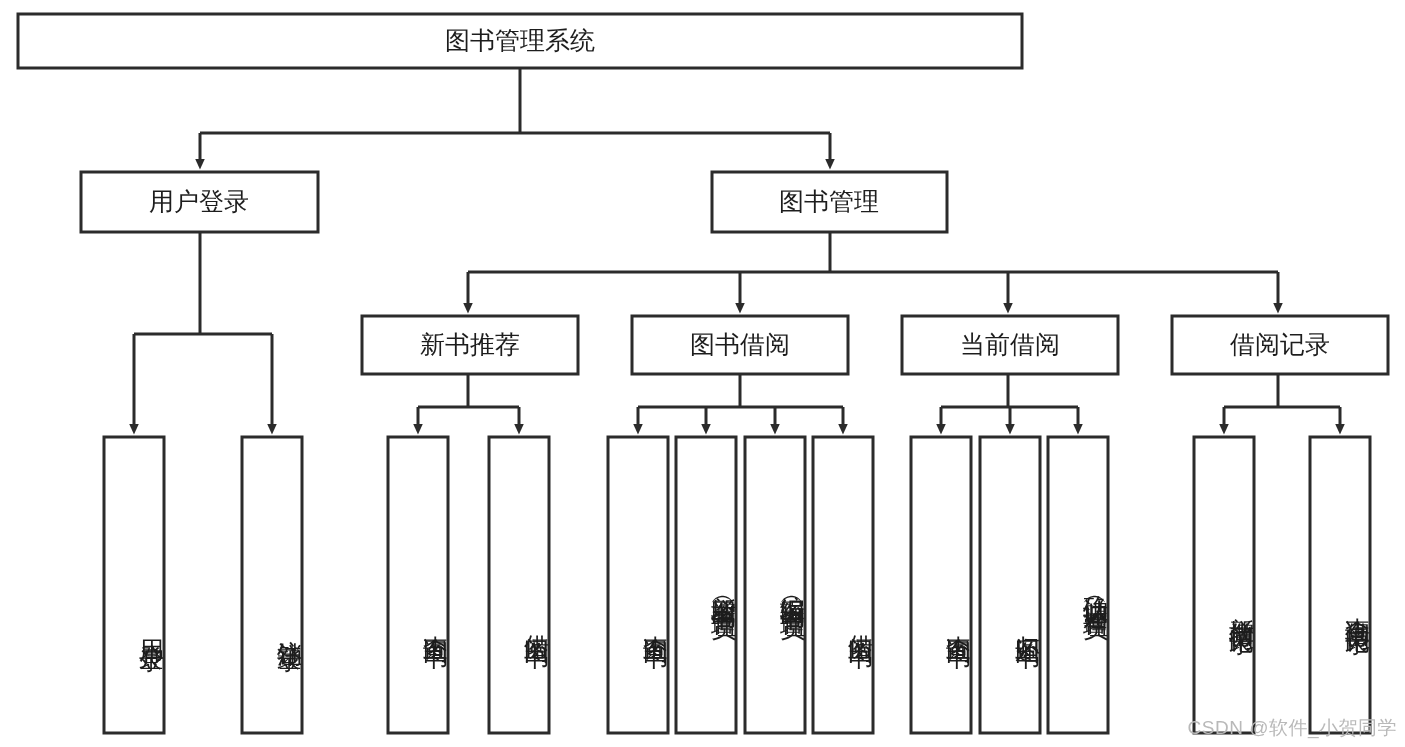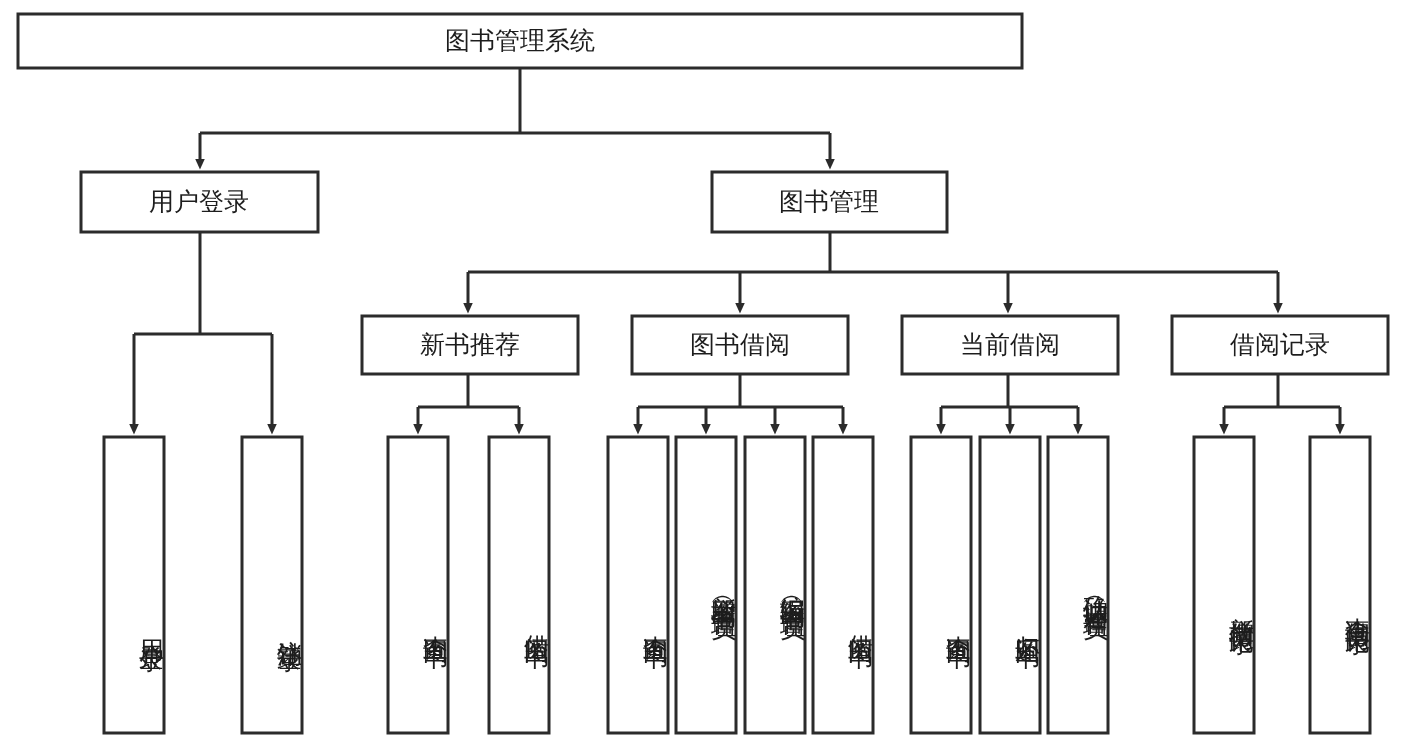--- a/index.html
+++ b/index.html
@@ -199,14 +199,15 @@
   <div class="leaf-label" style="left:745px; top:437px; width:60px; height:296px; padding-top:8px;">编辑图书（管理员）</div>
   <div class="leaf-label" style="left:813px; top:437px; width:60px; height:296px; padding-top:72px;">借阅图书</div>
 
   <div class="leaf-label" style="left:911px; top:437px; width:60px; height:296px; padding-top:72px;">查询图书</div>
   <div class="leaf-label" style="left:980px; top:437px; width:60px; height:296px; padding-top:72px;">归还图书</div>
   <div class="leaf-label" style="left:1048px; top:437px; width:60px; height:296px; padding-top:8px;">确认归还（管理员）</div>
 
   <div class="leaf-label" style="left:1194px; top:437px; width:60px; height:296px; padding-top:42px;">新增借阅记录</div>
   <div class="leaf-label" style="left:1310px; top:437px; width:60px; height:296px; padding-top:42px;">查询借阅记录</div>
 
+  <div class="watermark">CSDN @软件_小贺同学</div>
 
 </div>
 
 </body></html>

